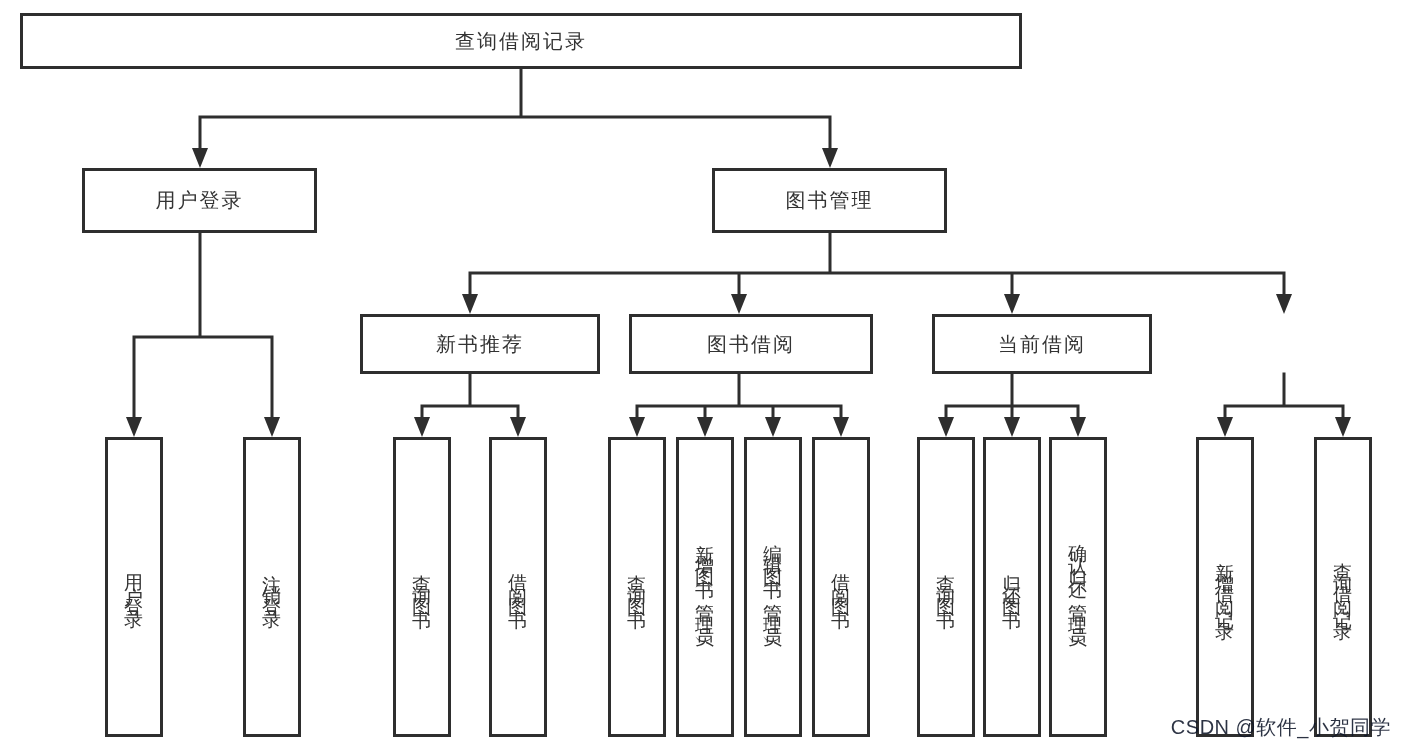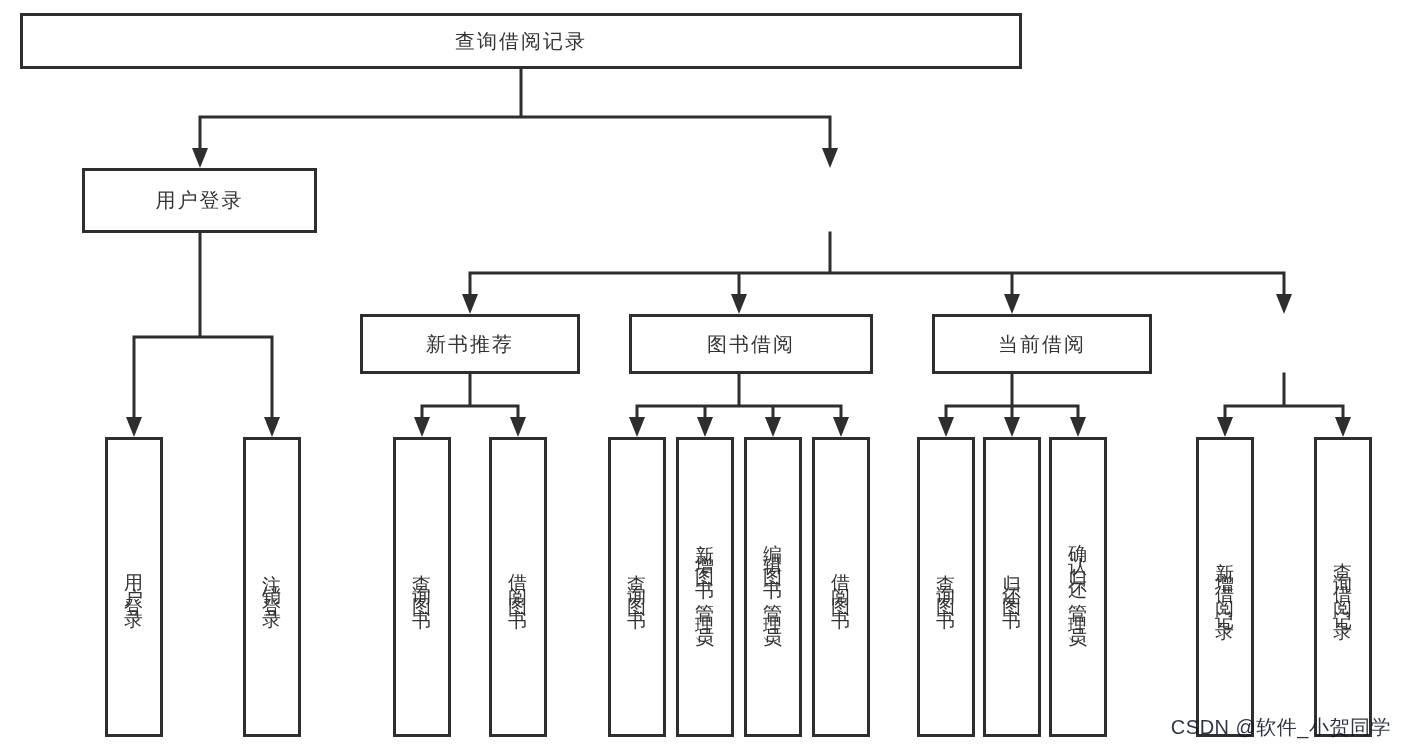--- a/index.html
+++ b/index.html
@@ -91,22 +91,25 @@
     </g>
   </svg>
 
   <div class="box hbox" style="left:20px;top:13px;width:1002px;height:56px;">
     <span>查询借阅记录</span>
   </div>
 
   <div class="box hbox" style="left:82px;top:168px;width:235px;height:65px;">
     <span>用户登录</span>
   </div>
+  <div class="box hbox" style="left:712px;top:168px;width:235px;height:65px;">
+    <span>图书管理</span>
+  </div>
 
-  <div class="box hbox" style="left:360px;top:314px;width:220px;height:60px;">
+  <div class="box hbox" style="left:360px;top:314px;width:240px;height:60px;">
     <span>新书推荐</span>
   </div>
   <div class="box hbox" style="left:629px;top:314px;width:244px;height:60px;">
     <span>图书借阅</span>
   </div>
   <div class="box hbox" style="left:932px;top:314px;width:220px;height:60px;">
     <span>当前借阅</span>
   </div>
 
   <div class="box vbox" style="left:105px;top:437px;width:58px;height:300px;">

